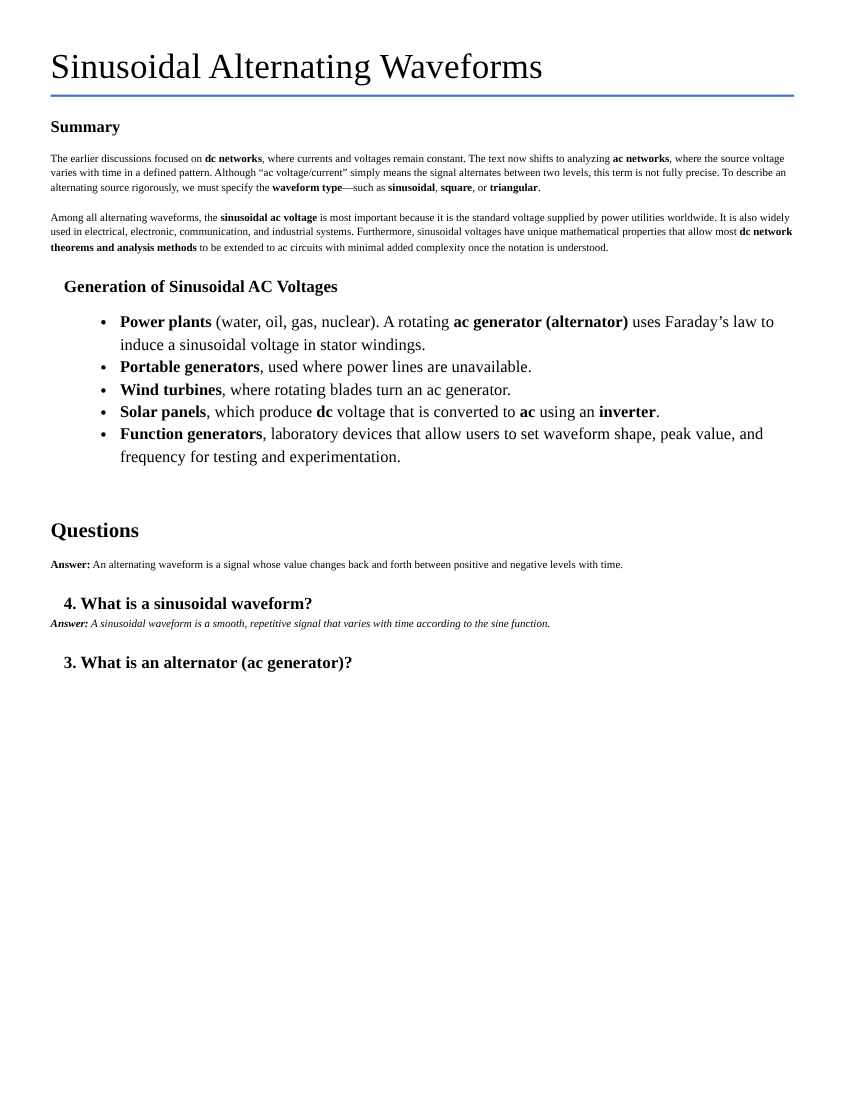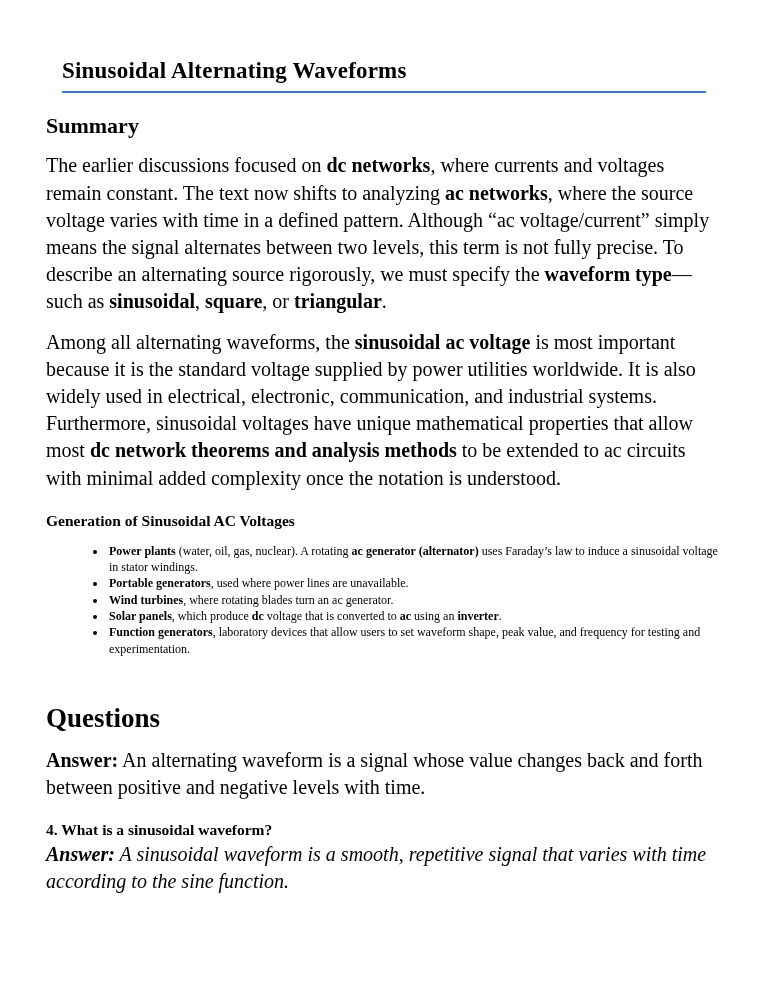--- a/index.html
+++ b/index.html
@@ -11,58 +11,58 @@
   .page {
     width: 768px;
     min-height: 994px;
     margin: 0 auto;
     padding: 42px 46px 40px 46px;
     background: #ffffff;
     font-family: "Liberation Serif", serif;
     color: #000000;
   }
   .title {
-    font-size: 23px;
+    font-size: 32px;
     line-height: 1.15;
-    font-weight: 700;
-    margin: 16px;
+    font-weight: 400;
+    margin: 0;
     padding-bottom: 7px;
     border-bottom: 2px solid var(--rule-color, #4472C4);
     letter-spacing: 0.2px;
   }
   .h2 {
-    font-size: 22px;
+    font-size: 15px;
     font-weight: 700;
     margin: 20px 0 0 0;
   }
   .h3 {
     font-size: 15.5px;
     font-weight: 700;
-    margin: 20px 0 0 0;
+    margin: 20px 0 0 12px;
   }
   .hbig {
-    font-size: 27px;
+    font-size: 19px;
     font-weight: 700;
     margin: 46px 0 0 0;
   }
   .para {
-    font-size: 20px;
+    font-size: 10px;
     line-height: 1.36;
     margin: 13px 0 0 0;
   }
   .para.tight {
     margin-top: 2px;
     font-style: italic;
   }
   ul.blist {
     margin: 13px 0 0 0;
     padding-left: 61px;
   }
   ul.blist li {
-    font-size: 12px;
+    font-size: 15px;
     line-height: 1.36;
     padding-left: 2px;
   }
   strong { font-weight: 700; }
 </style>
 </head>
 <body>
 
 <div class="page">
   <div>
@@ -75,14 +75,15 @@
         <li><strong>Power plants</strong><span> (water, oil, gas, nuclear). A rotating </span><strong>ac generator (alternator)</strong><span> uses Faraday’s law to induce a sinusoidal voltage in stator windings.</span></li>
         <li><strong>Portable generators</strong><span>, used where power lines are unavailable.</span></li>
         <li><strong>Wind turbines</strong><span>, where rotating blades turn an ac generator.</span></li>
         <li><strong>Solar panels</strong><span>, which produce </span><strong>dc</strong><span> voltage that is converted to </span><strong>ac</strong><span> using an </span><strong>inverter</strong><span>.</span></li>
         <li><strong>Function generators</strong><span>, laboratory devices that allow users to set waveform shape, peak value, and frequency for testing and experimentation.</span></li>
       </ul>
       <div class="hbig"><span>Questions</span></div>
       <div class="para"><strong>Answer:</strong><span> An alternating waveform is a signal whose value changes back and forth between positive and negative levels with time.</span></div>
       <div class="h3"><span>4. What is a sinusoidal waveform?</span></div>
       <div class="para tight"><strong>Answer:</strong><span> A sinusoidal waveform is a smooth, repetitive signal that varies with time according to the sine function.</span></div>
+      <div class="h3"><span>3. What is an alternator (ac generator)?</span></div>
     </div>
 </div>
 
 </body></html>

